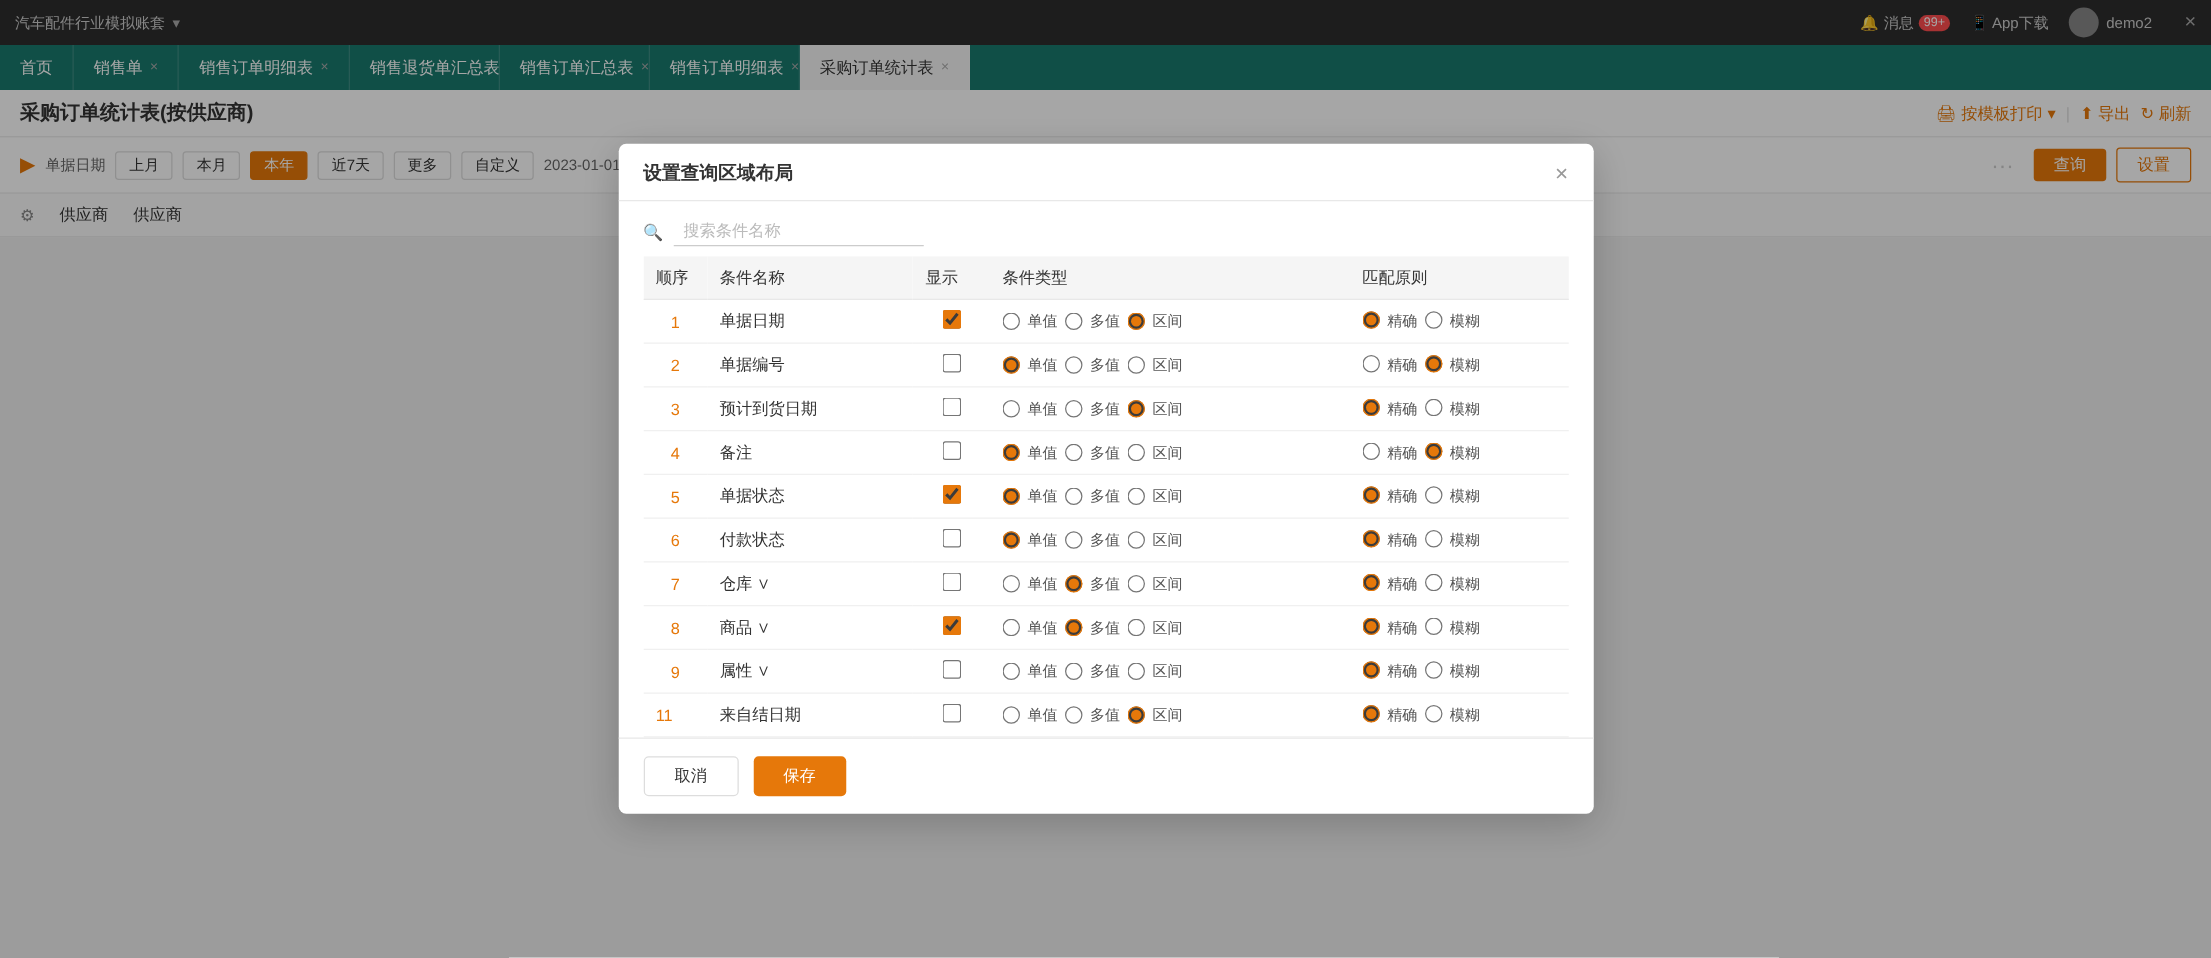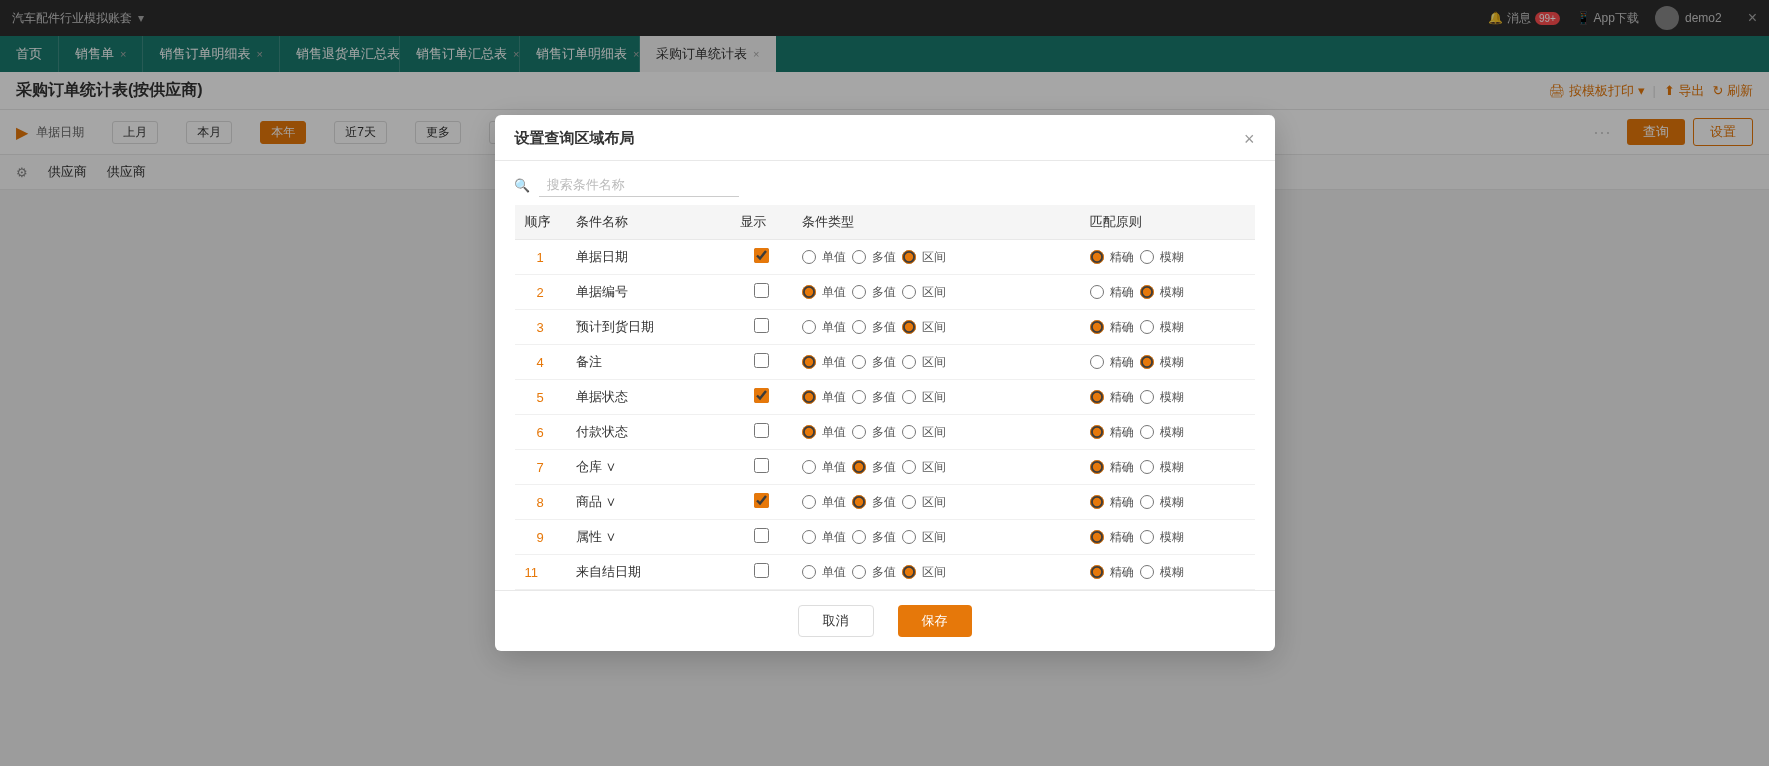--- a/index.html
+++ b/index.html
@@ -73,21 +73,21 @@
       background: #fff;
       padding: 8px 16px;
       display: flex;
       align-items: center;
       gap: 8px;
       border-bottom: 1px solid #e8e8e8;
       min-height: 40px;
     }
     .filter-toggle { color: #e6780a; cursor: pointer; font-size: 16px; }
     .filter-label { font-size: 12px; color: #666; }
-    .filter-btn { padding: 2px 10px; font-size: 12px; border: 1px solid #ddd; background: #fff; border-radius: 3px; cursor: pointer; color: #333; margin-left: 20px; }
+    .filter-btn { padding: 2px 10px; font-size: 12px; border: 1px solid #ddd; background: #fff; border-radius: 3px; cursor: pointer; color: #333; }
     .filter-btn.active { background: #e6780a; color: #fff; border-color: #e6780a; }
     .filter-date { font-size: 12px; color: #666; }
     .btn-query { background: #e6780a; color: #fff; border: none; padding: 4px 16px; border-radius: 3px; cursor: pointer; font-size: 13px; }
     .btn-set { color: #e6780a; border: 1px solid #e6780a; padding: 4px 16px; background: #fff; border-radius: 3px; cursor: pointer; font-size: 13px; }
 
     
     .table-area {
       background: #fff;
       margin: 0;
     }
@@ -206,28 +206,28 @@
     
     .rb {
       width: 14px; height: 14px; cursor: pointer; accent-color: #e6780a;
     }
 
     
     .radio-group { display: flex; align-items: center; gap: 6px; white-space: nowrap; }
     .radio-label { font-size: 12px; color: #555; }
 
     
-    .match-group { display: flex; align-items: center; gap: 6px; }
+    .match-group { display: flex; gap: 6px; }
 
     
     .modal-footer {
       padding: 14px 20px;
       display: flex;
-      justify-content: center;
-      gap: 24px;
+      justify-content: flex-start;
+      gap: 12px;
       border-top: 1px solid #e8e8e8;
     }
     .btn-cancel {
       padding: 6px 24px;
       border: 1px solid #ddd;
       background: #fff;
       border-radius: 4px;
       cursor: pointer;
       font-size: 13px;
       color: #333;

